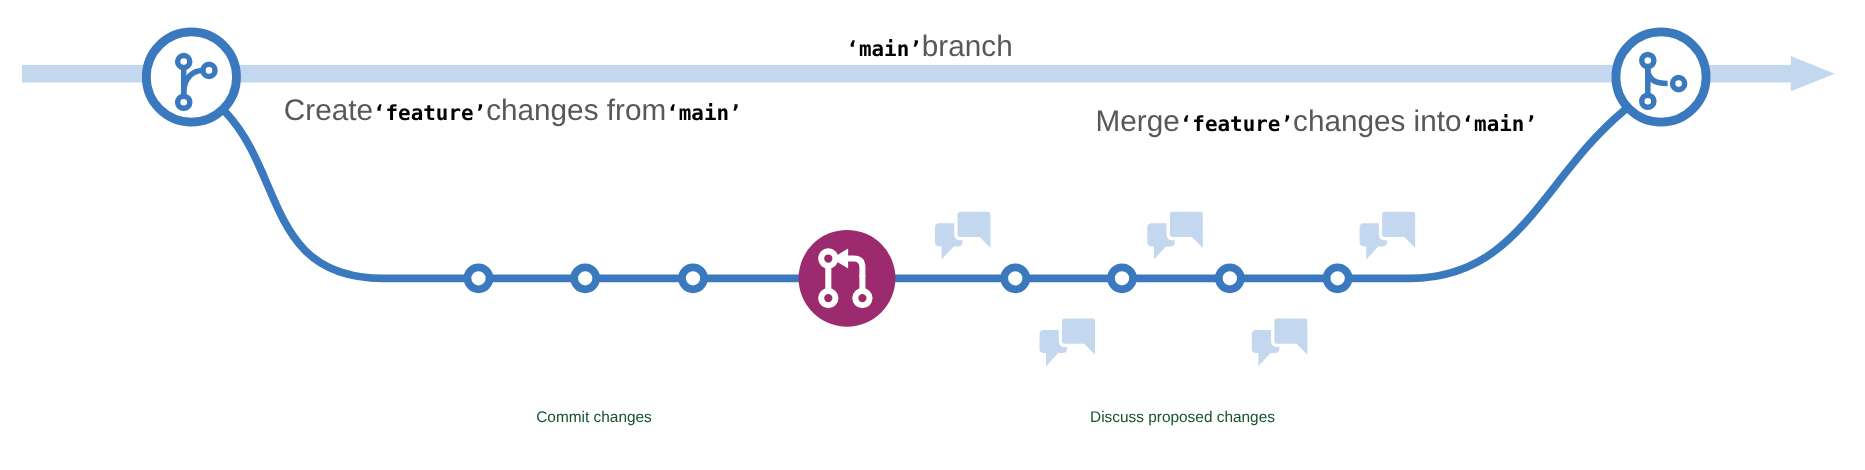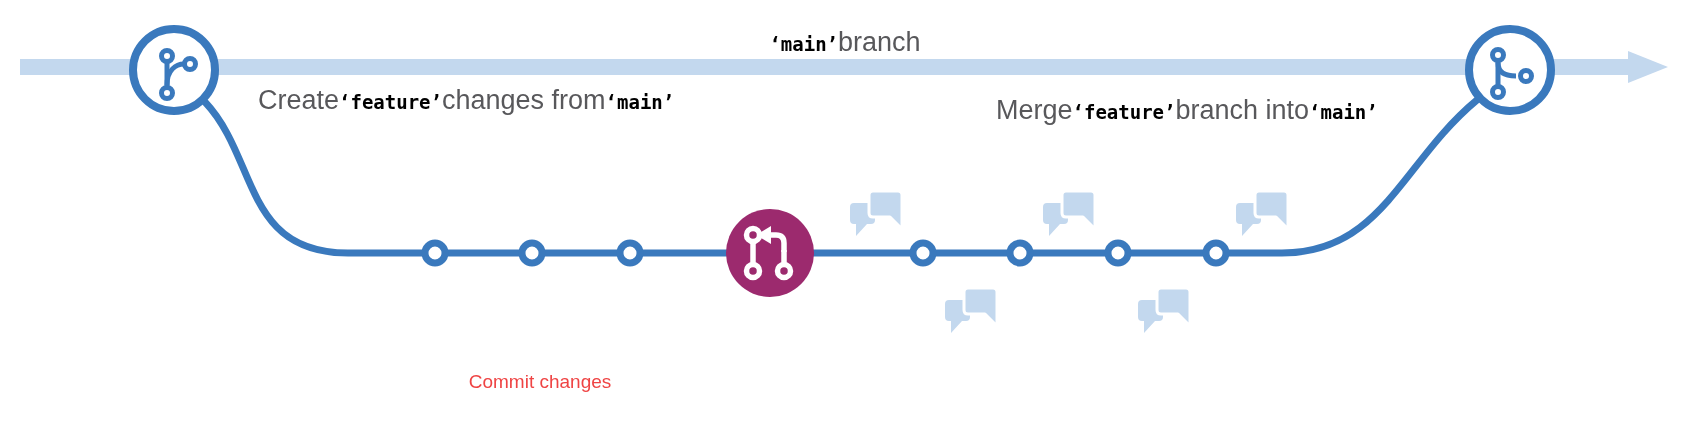--- a/index.html
+++ b/index.html
@@ -18,21 +18,21 @@
     white-space:nowrap;
   }
   .txt-gray{color:#58585b;font-size:27px;}
   .txt-code{
     font-family:"DejaVu Sans Mono","Liberation Mono",monospace;
     font-weight:bold;color:#000;font-size:19px;
   }
   .step-label{
     position:absolute;
     transform:translateX(-50%);
-    color:#ef4444;font-size:19px;white-space:nowrap;
+    color:#14532d;font-size:14px;white-space:nowrap;
   }
 </style>
 </head>
 <body>
 
 <div class="stage">
 
   <svg width="1695" height="427" viewBox="0 0 1695 427">
     <defs>
       <g id="chat-bubble-shape">
@@ -107,19 +107,20 @@
   <div class="overlay-label" style="left:258px;top:85px;">
     <span class="txt-gray">Create</span>
     <span class="txt-code">‘feature’</span>
     <span class="txt-gray">changes from</span>
     <span class="txt-code">‘main’</span>
   </div>
 
   <div class="overlay-label" style="left:996px;top:95px;justify-content:center;">
     <span class="txt-gray">Merge</span>
     <span class="txt-code">‘feature’</span>
-    <span class="txt-gray">branch into</span>
+    <span class="txt-gray">changes into</span>
     <span class="txt-code">‘main’</span>
   </div>
 
   <div class="step-label" style="left:540px;top:371px;">Commit changes</div>
+  <div class="step-label" style="left:1075px;top:371px;">Discuss proposed changes</div>
 
 </div>
 
 </body></html>

